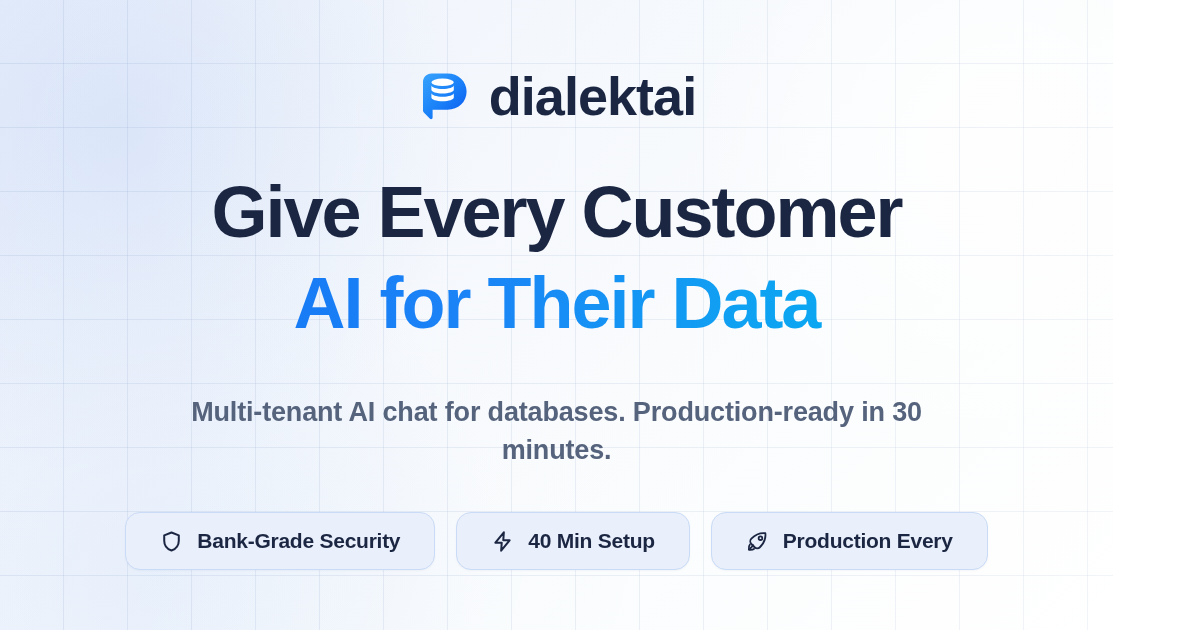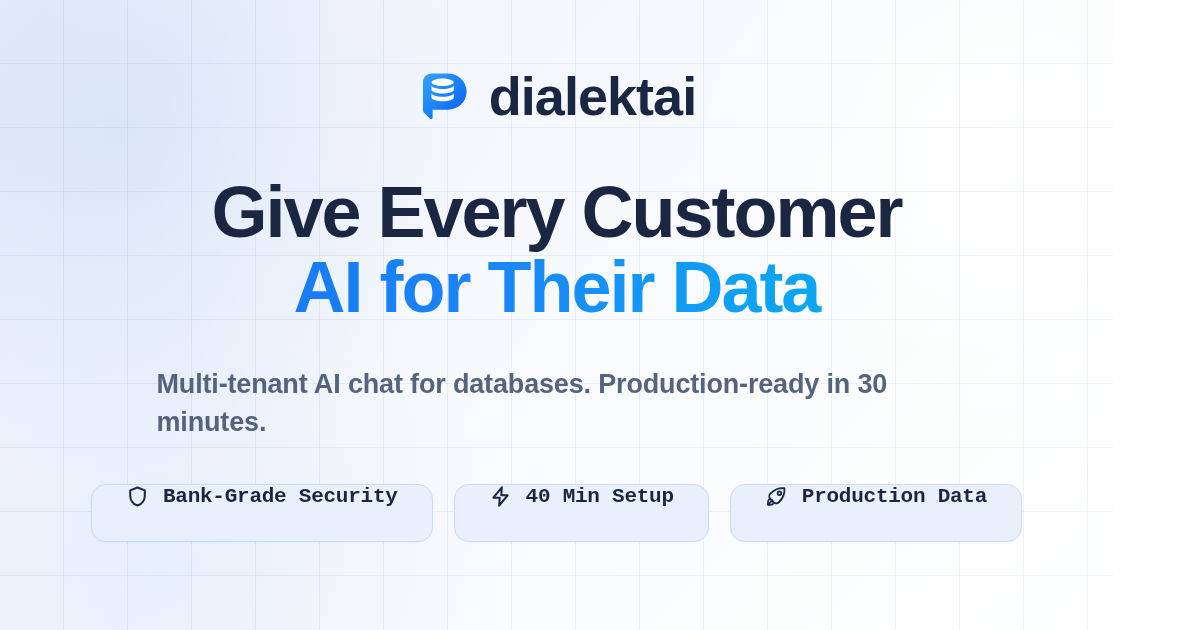--- a/index.html
+++ b/index.html
@@ -102,54 +102,54 @@
     line-height:1.04;
     letter-spacing:-0.028em;
     color:#1b2642;
   }
   .headline-line-2 {
     display:block;
     background:linear-gradient(95deg, #1678f5 0%, #1b84f6 38%, #0fa2f2 78%, #06abf2 100%);
     -webkit-background-clip:text;
     background-clip:text;
     color:transparent;
+    margin-top:16px;
     -webkit-text-fill-color:transparent;
   }
 
   
   .subtitle {
-    margin-top:40px;
+    margin-top:52px;
     width:800px;
-    text-align:left;
+    text-align:center;
     font-size:27px;
     font-weight:700;
     line-height:1.42;
     letter-spacing:-0.006em;
     color:#55637c;
   }
 
   
   .badges {
     margin-top:43px;
     display:flex;
     align-items:center;
     justify-content:center;
     gap:21px;
   }
   .badge {
     height:58px;
     display:flex;
-    align-items:flex-start;
+    align-items:center;
     gap:14px;
     padding:0 34px;
     border-radius:15px;
     background:#e9effb;
     border:1.5px solid #c9dbf6;
     box-shadow:0 1px 2px rgba(35,62,110,0.04);
-    font-family:Liberation Mono, monospace;
   }
   .badge-icon {
     width:23px; height:23px;
     flex:0 0 auto;
     display:block;
     color:#1b2642;
   }
   .badge-label {
     font-size:21px;
     font-weight:700;
@@ -215,19 +215,19 @@
         <span class="badge-label">40 Min Setup</span>
       </div>
 
       <div class="badge">
         <svg class="badge-icon" viewBox="0 0 24 24" fill="none" stroke="currentColor" stroke-width="1.9" stroke-linecap="round" stroke-linejoin="round">
           <path d="M5.6 14.6 C4.1 13.1 4.1 10.6 5.6 9.1 C8.4 6.3 13.6 2.6 20.2 3.4 C21.0 10.0 17.3 15.2 14.5 18.0 C13.0 19.5 10.5 19.5 9.0 18.0 Z"></path>
           <circle cx="15.1" cy="8.5" r="1.9"></circle>
           <path d="M7.6 16.0 L4.2 19.4"></path>
           <path d="M4.0 15.2 C3.0 16.2 2.8 18.0 3.0 20.6 C5.6 20.8 7.4 20.6 8.4 19.6"></path>
         </svg>
-        <span class="badge-label">Production Data</span>
+        <span class="badge-label">Production Every</span>
       </div>
 
     </div>
 
   </div>
 </div>
 
 </body></html>

